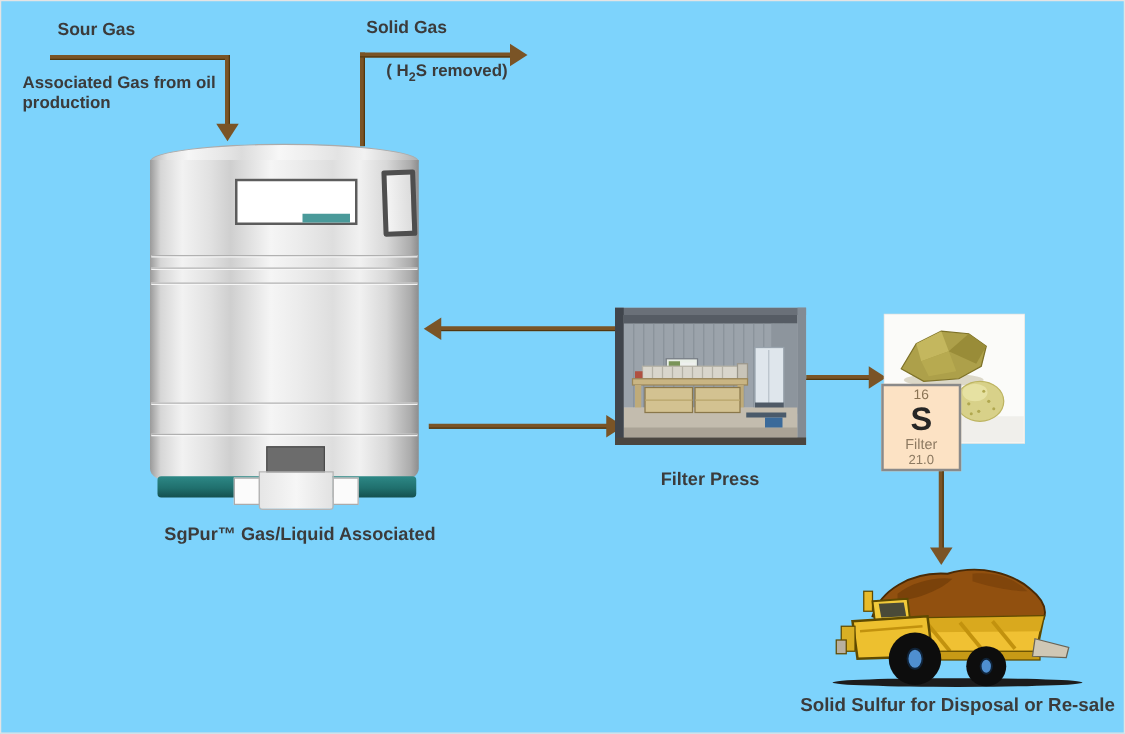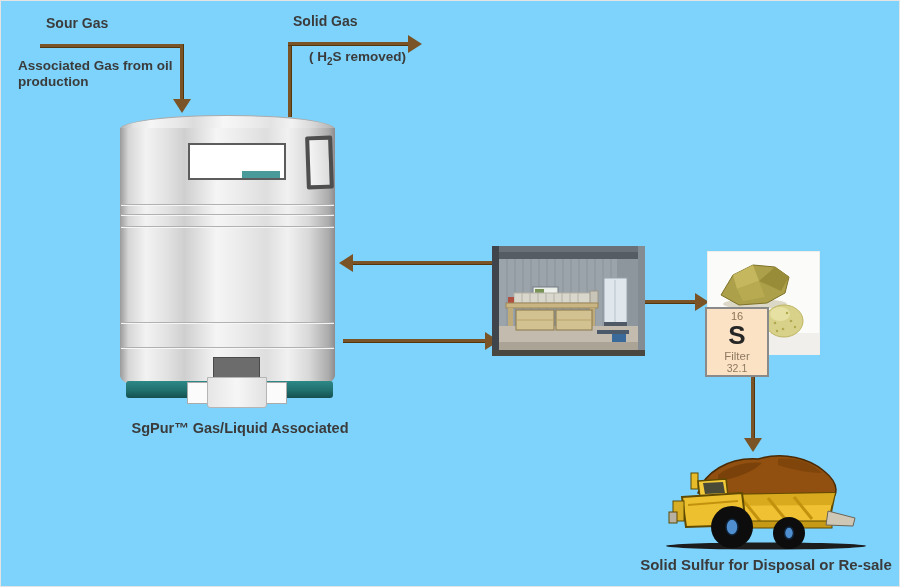--- a/index.html
+++ b/index.html
@@ -163,20 +163,21 @@
     <rect x="24" y="64" width="38" height="20" fill="#d3c291" stroke="#8a774a"></rect>
     <rect x="64" y="64" width="36" height="20" fill="#d3c291" stroke="#8a774a"></rect>
     <line x1="24" y1="74" x2="62" y2="74" stroke="#b7a36a"></line>
     <line x1="64" y1="74" x2="100" y2="74" stroke="#b7a36a"></line>
     <rect x="105" y="84" width="32" height="4" fill="#4a5a6a"></rect>
     <rect x="120" y="88" width="14" height="8" fill="#3a6a9a"></rect>
     <rect x="0" y="0" width="7" height="110" fill="#40454c"></rect>
     <rect x="146" y="0" width="7" height="110" fill="#838b93"></rect>
     <rect x="0" y="104" width="153" height="6" fill="#4a4640"></rect>
   </svg>
+  <div class="lbl lbl-cap" style="left:498px; top:376px; width:140px;">Filter Press</div>
 
   <div class="hline" style="left:645px; top:300px; width:52px;"></div>
   <div class="ah ah-right" style="left:695px; top:293px;"></div>
 
   <svg class="sulfur-photo" width="113" height="104" viewBox="0 0 113 104">
     <rect x="0" y="0" width="113" height="104" fill="#fbfbf9" stroke="#e0e0dc"></rect>
     <rect x="1" y="82" width="111" height="21" fill="#f0efeb"></rect>
     <ellipse cx="48" cy="53" rx="32" ry="5" fill="#dcd8c8"></ellipse>
     <polygon points="14,44 26,24 46,14 68,16 82,26 78,42 60,52 32,54" fill="#ada04a" stroke="#7e7228" stroke-width="1"></polygon>
     <polygon points="26,24 46,14 52,30 30,38" fill="#c4b75e"></polygon>
@@ -191,21 +192,21 @@
       <circle cx="80" cy="62" r="1.2"></circle>
         <circle cx="70" cy="80" r="1.2"></circle>
         <circle cx="88" cy="76" r="1.2"></circle>
     </g>
   </svg>
 
   <div class="sulfur-tile">
     <div class="tile-num">16</div>
     <div class="tile-sym">S</div>
     <div class="tile-name">Filter</div>
-    <div class="tile-mass">32.1</div>
+    <div class="tile-mass">21.0</div>
   </div>
 
   <div class="vline" style="left:751px; top:377px; height:62px;"></div>
   <div class="ah ah-down" style="left:744px; top:438px;"></div>
 
   <svg class="truck-art" width="215" height="105" viewBox="0 0 215 105">
     <ellipse cx="108" cy="97" rx="100" ry="3.5" fill="#1c1c1c"></ellipse>
 
     <path d="M40,44 C46,24 70,8 100,10 C126,2 152,10 166,22 C176,30 180,38 177,46 L58,48 Z" fill="#91500f" stroke="#4a2a05" stroke-width="1.5"></path>
     <path d="M60,26 C72,16 92,12 104,14 C96,22 78,30 60,32 Z" fill="#6f3a08" opacity="0.65"></path>

